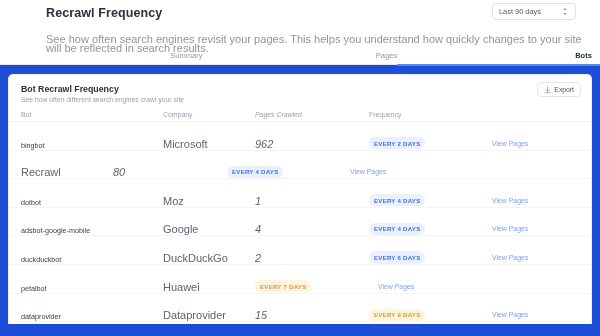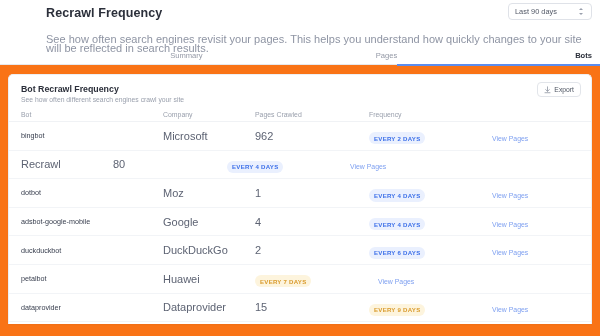--- a/index.html
+++ b/index.html
@@ -33,21 +33,21 @@
   .page-subtitle {
     font-size: 11px;
     color: #8e94a3;
     line-height: 9px;
     margin-top: 15px;
     letter-spacing: 0.02px;
   }
   .range-select {
     position: absolute;
     top: 3px;
-    right: 8px;
+    right: 24px;
     width: 84px;
     height: 17px;
     border: 1px solid #dfe2e8;
     border-radius: 4px;
     background: #fff;
     display: flex;
     align-items: center;
     padding: 0 6px;
     cursor: pointer;
   }
@@ -108,21 +108,21 @@
     position: absolute;
     left: 0; right: -8px; bottom: -1px;
     height: 1.6px;
     background: #5b8def;
   }
 
   
   .card-wrap {
     padding: 9px 8px 12px 8px;
     height: 271px;
-    background: #f97316;
+    background: #1d4ed8;
   }
   .card {
     background: #ffffff;
     border: 1px solid #edeff3;
     border-bottom: none;
     border-radius: 5px 5px 0 0;
     height: 100%;
     box-shadow: 0 1px 2px rgba(20,28,48,0.04);
     overflow: hidden;
   }
@@ -167,28 +167,28 @@
   .tbl { width: 100%; }
   .thead {
     display: flex;
     align-items: center;
     height: 14px;
     padding: 0 12px;
     border-bottom: 1px solid #f0f2f5;
   }
   .trow {
     display: flex;
-    align-items: center;
+    align-items: flex-end;
     height: 28.6px;
     padding: 0 12px;
     border-bottom: 1px solid #f2f4f7;
   }
   .c-bot    { width: 142px; flex: none; }
   .c-comp   { width: 92px;  flex: none; }
-  .c-pages  { width: 114px; flex: none; }
+  .c-pages  { width: 114px; flex: none; font-style: italic; }
   .c-freq   { width: 123px; flex: none; }
   .c-act    { flex: 1; }
 
   .th {
     font-size: 6.9px;
     color: #9aa0ad;
     font-weight: 400;
   }
   .td-bot {
     font-size: 7.2px;

